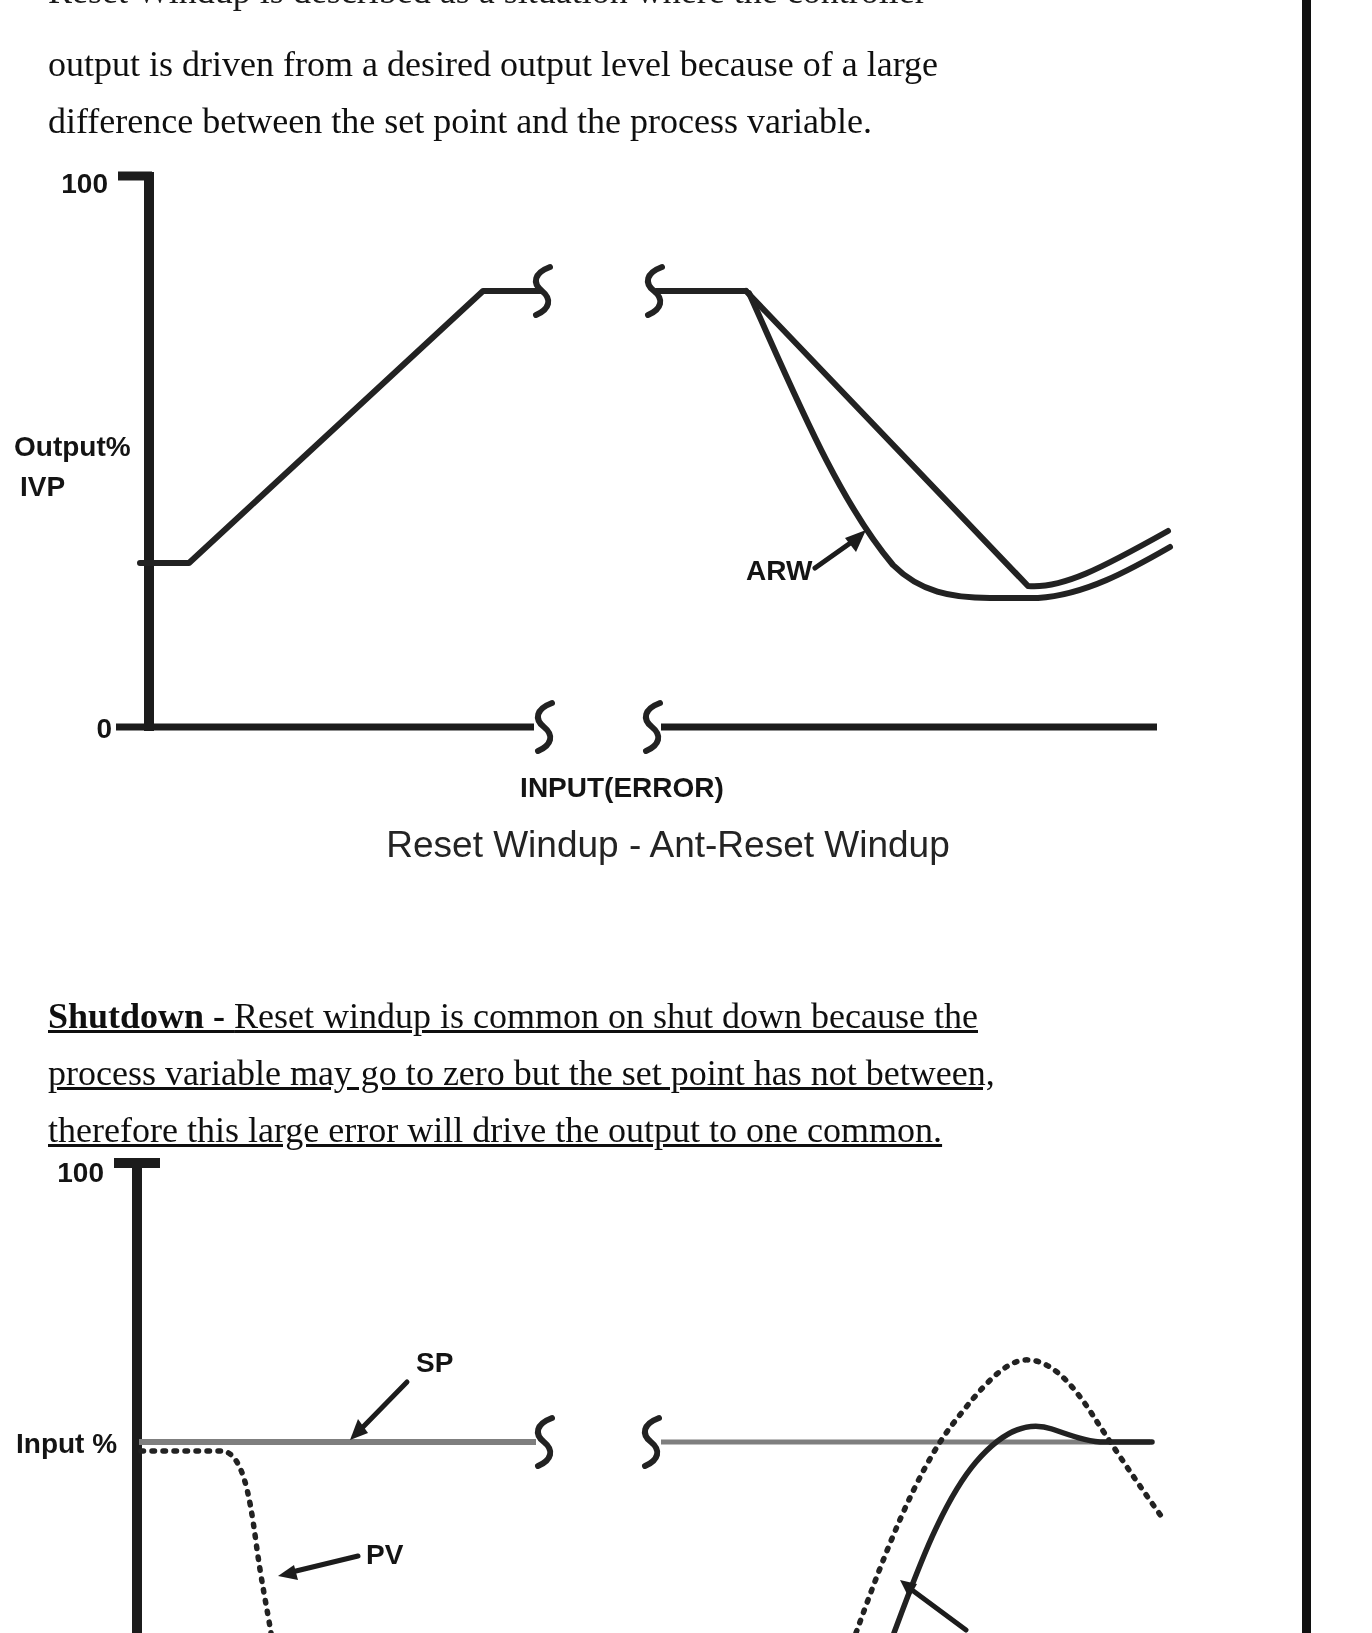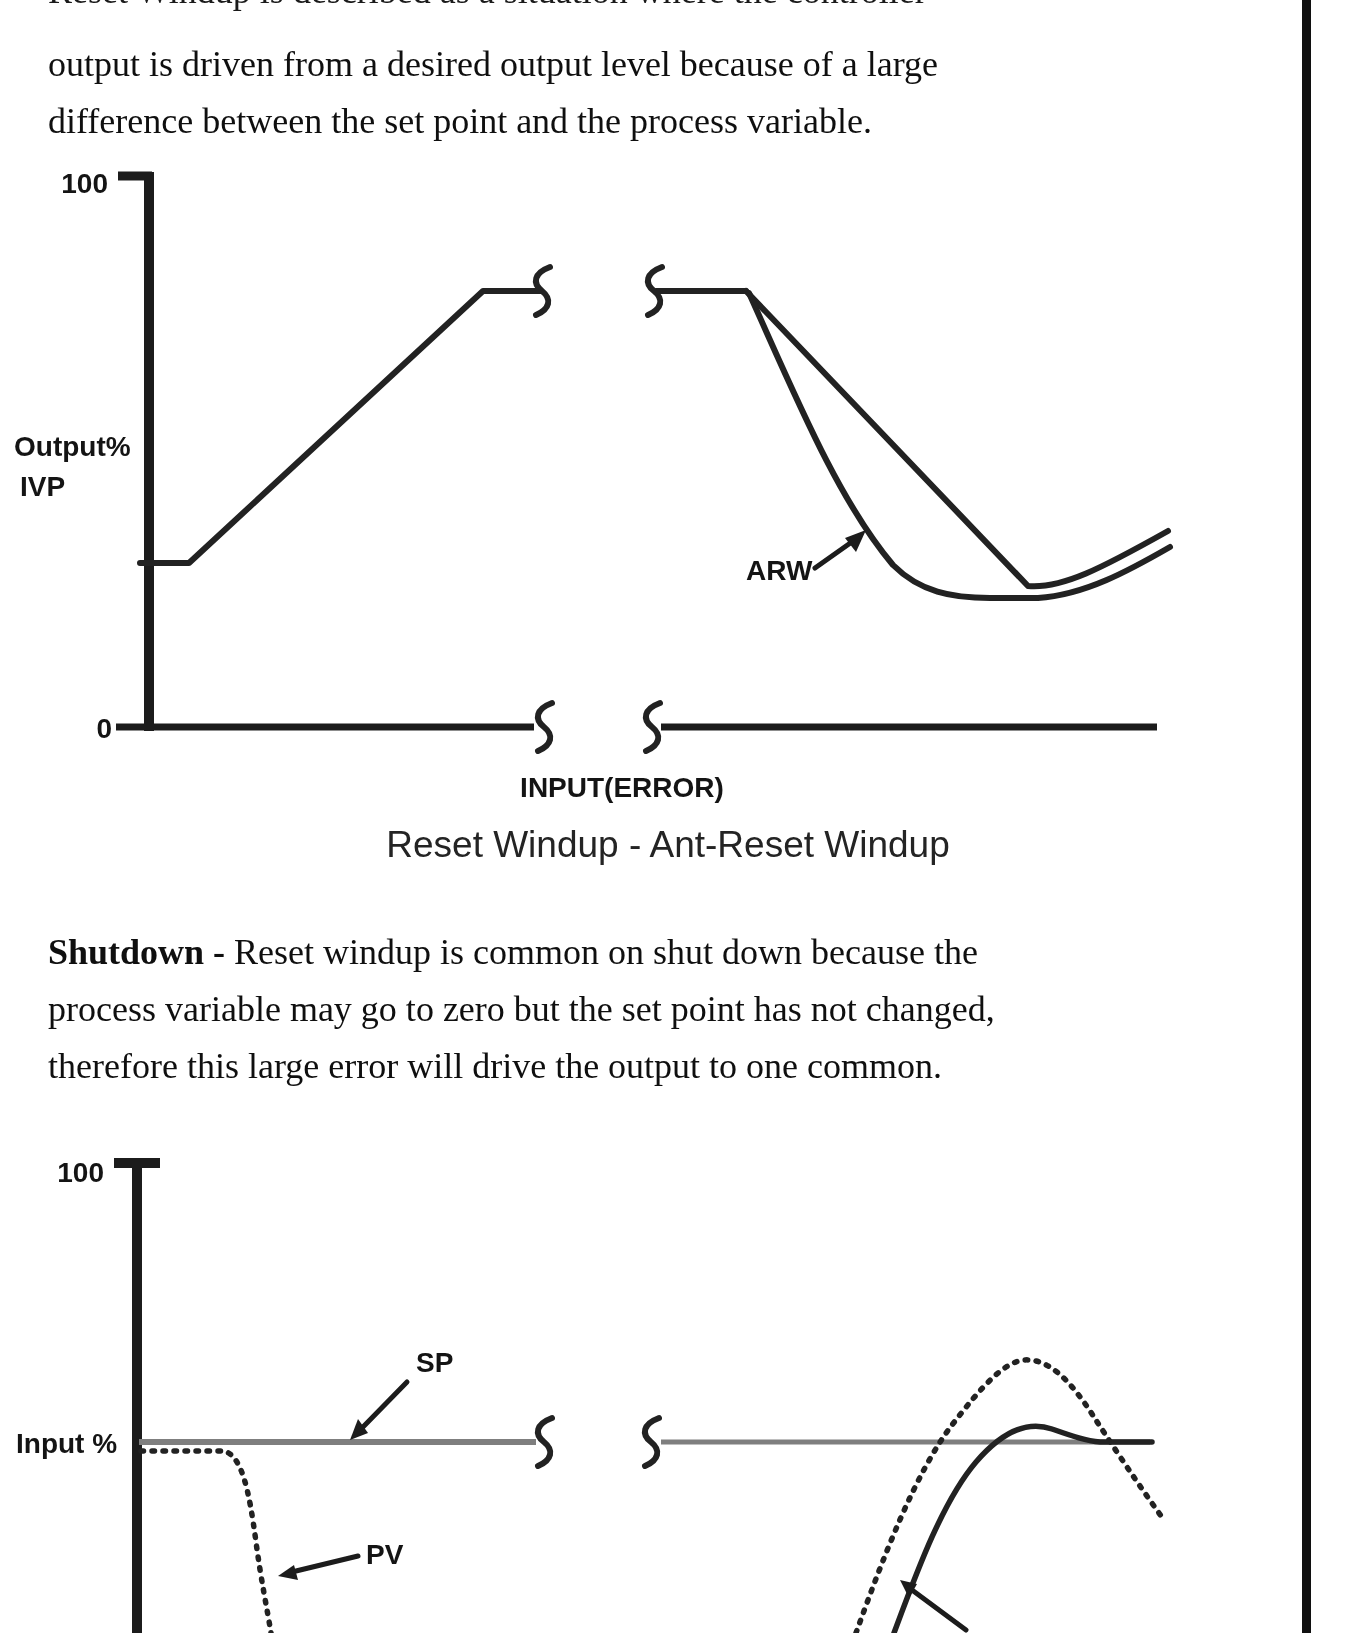--- a/index.html
+++ b/index.html
@@ -35,21 +35,21 @@
   }
   .para {
     position: absolute;
     left: 48px;
     width: 1230px;
     font-size: 36px;
     line-height: 57px;
     color: #0f0f0f;
   }
   .para-intro { top: 16px; margin-top: 20px; }
-  .para-shutdown { top: 924px; }
+  .para-shutdown { top: 988px; text-decoration: underline; }
   .bold-lead { font-weight: 700; }
   .fig {
     position: absolute;
     left: 0;
   }
   .fig1 { top: 140px; }
   .fig2 { top: 1150px; }
   svg { display: block; }
   .axis { stroke: #1c1c1c; fill: none; }
   .curve { stroke: #222; fill: none; stroke-linejoin: round; stroke-linecap: round; }
@@ -115,21 +115,21 @@
 
     <line class="arrow-line" x1="815" y1="428" x2="856" y2="399"></line>
     <polygon class="arrow-head" points="866,390 845,398 856,412"></polygon>
     <text class="lbl" x="746" y="440">ARW</text>
 
     <text class="cap" x="668" y="717" text-anchor="middle">Reset Windup - Ant-Reset Windup</text>
   </svg>
 
   <div class="para para-shutdown">
     <div><span class="bold-lead">Shutdown - </span><span>Reset windup is common on shut down because the</span></div>
-    <div>process variable may go to zero but the set point has not changed,</div>
+    <div>process variable may go to zero but the set point has not between,</div>
     <div>therefore this large error will drive the output to one common.</div>
   </div>
 
   <svg class="fig fig2" width="1250" height="483" viewBox="0 0 1250 483">
 
     <line class="axis" x1="114" y1="13" x2="160" y2="13" stroke-width="10"></line>
     <line class="axis" x1="137" y1="9" x2="137" y2="483" stroke-width="10"></line>
 
     <text class="lbl" x="104" y="32" text-anchor="end">100</text>
     <text class="lbl" x="16" y="303">Input %</text>

